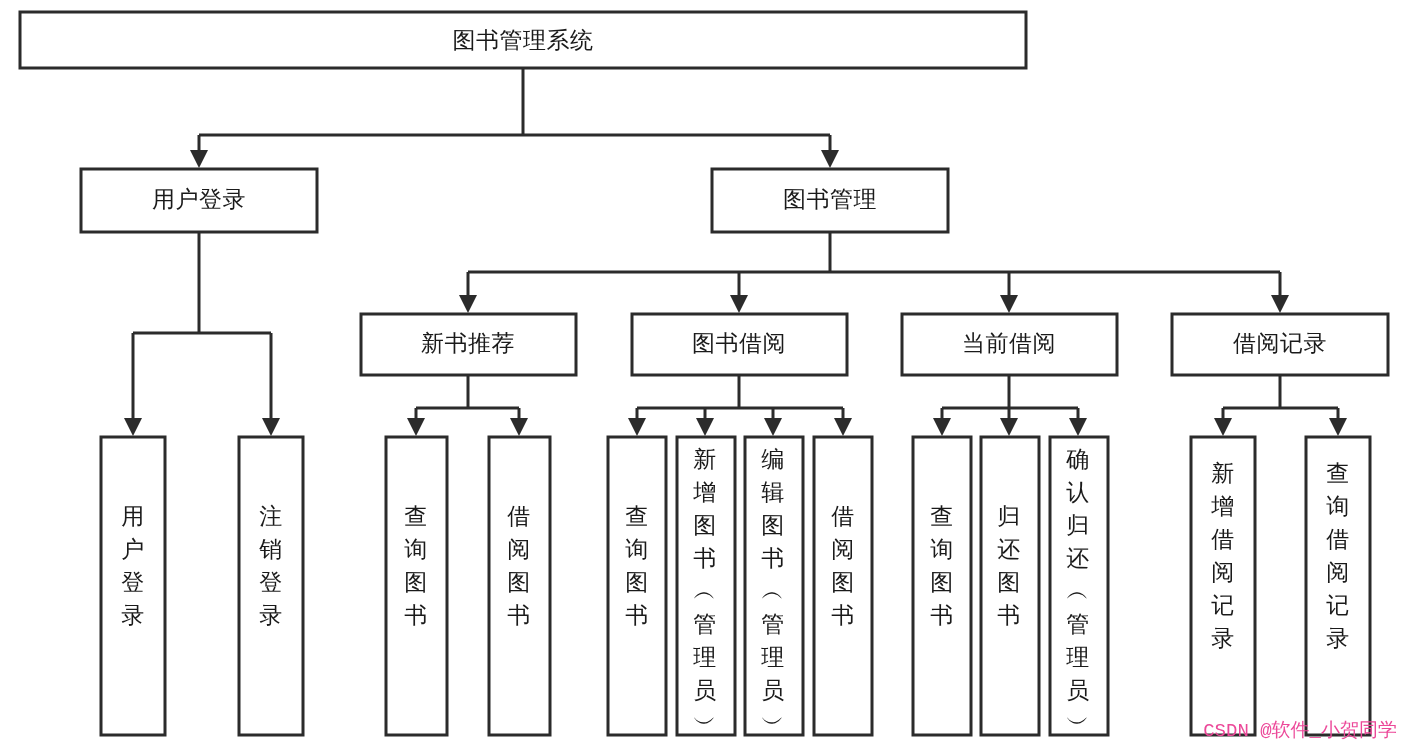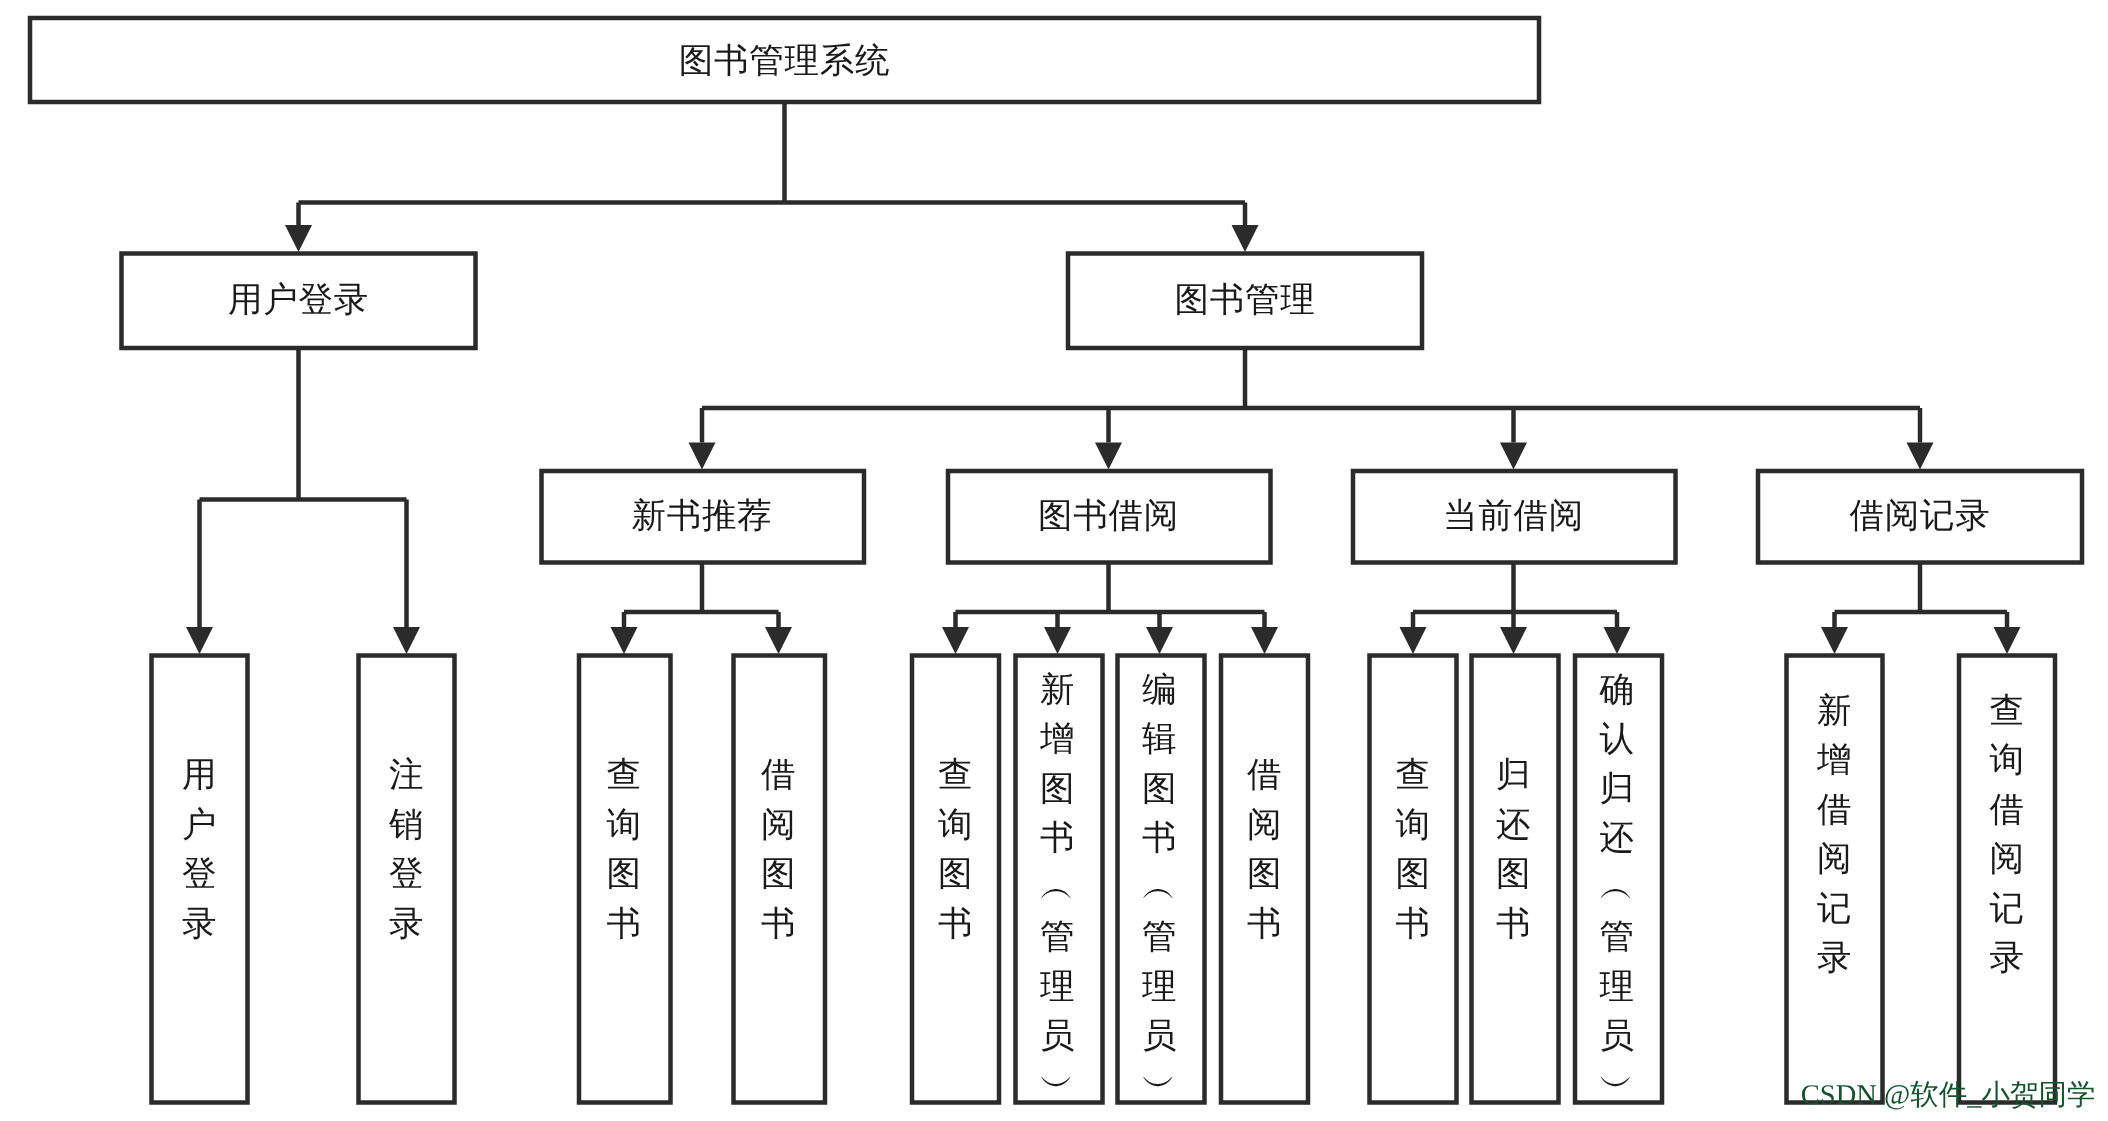--- a/index.html
+++ b/index.html
@@ -47,23 +47,23 @@
     fill: none;
   }
   .arrow-head {
     fill: #2b2b2b;
     stroke: none;
   }
   .watermark {
     position: absolute;
     right: 8px;
     bottom: 4px;
-    font-family: Liberation Serif, serif;
+    font-family: Liberation Mono, monospace;
     font-size: 19px;
-    color: #14532d;
+    color: #ec4899;
     white-space: nowrap;
     user-select: none;
   }
 </style>
 </head>
 <body>
 
 <svg id="diagram" viewBox="0 0 1405 747" xmlns="http://www.w3.org/2000/svg">
 
   <defs>

